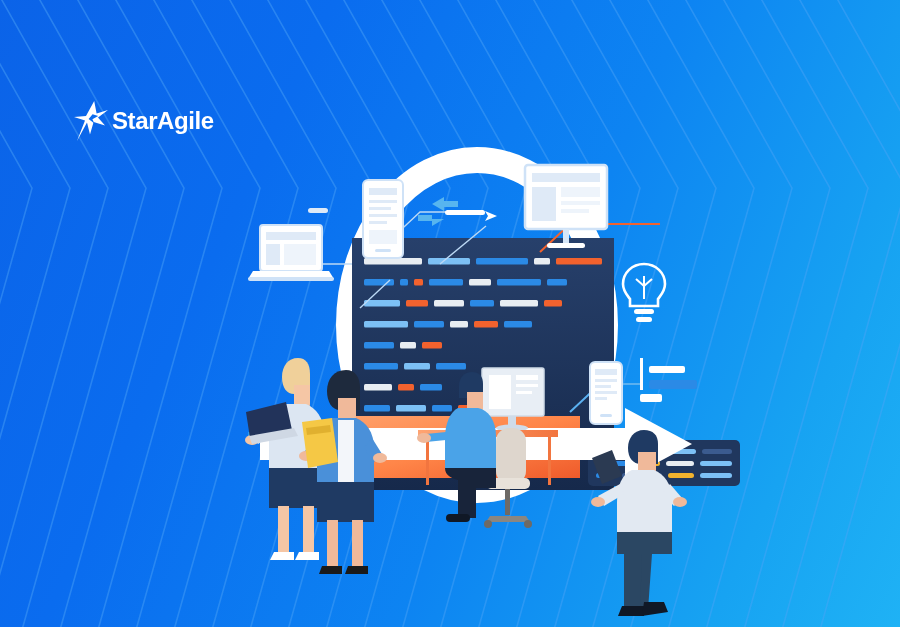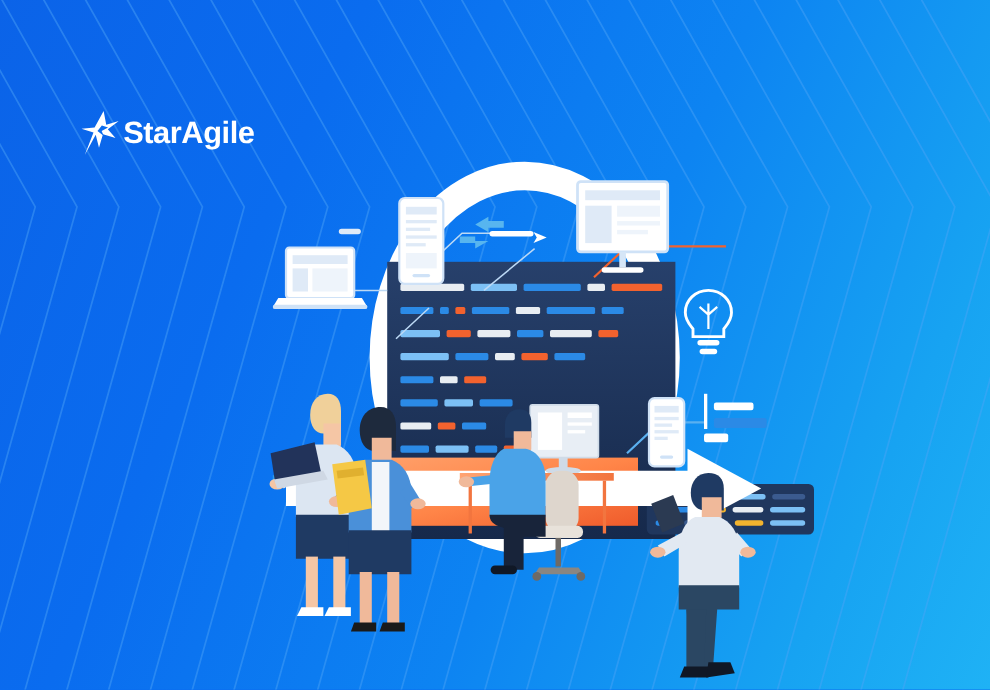--- a/index.html
+++ b/index.html
@@ -17,21 +17,21 @@
   }
   .bg-chevrons{position:absolute;inset:0;}
   
   .logo{
     position:absolute;left:74px;top:101px;
     display:flex;align-items:center;gap:4px;
     user-select:none;
   }
   .logo-star{width:34px;height:40px;display:block;}
   .logo-text{
-    color:#ffffff;font-size:28px;font-weight:bold;
+    color:#ffffff;font-size:24px;font-weight:bold;
     letter-spacing:-0.4px;line-height:1;
     font-family:"Liberation Sans", sans-serif;
   }
   
   .illus{position:absolute;left:240px;top:140px;width:500px;height:400px;}
   .illus svg{display:block;width:100%;height:100%;overflow:visible;}
 </style>
 </head>
 <body>
 

